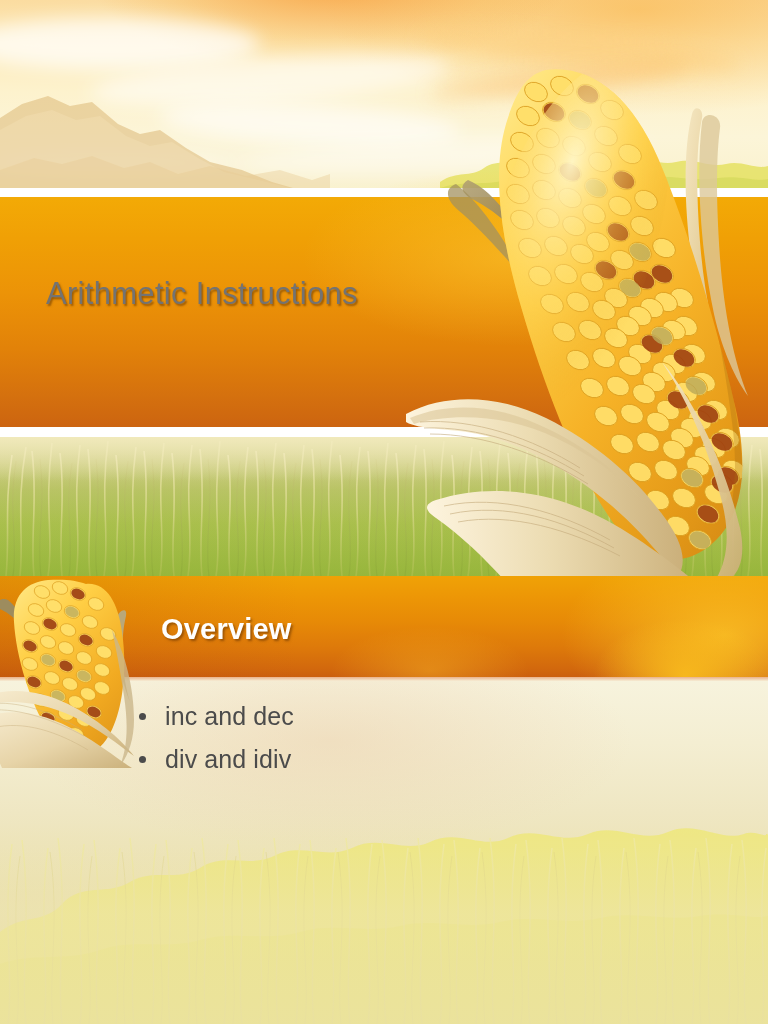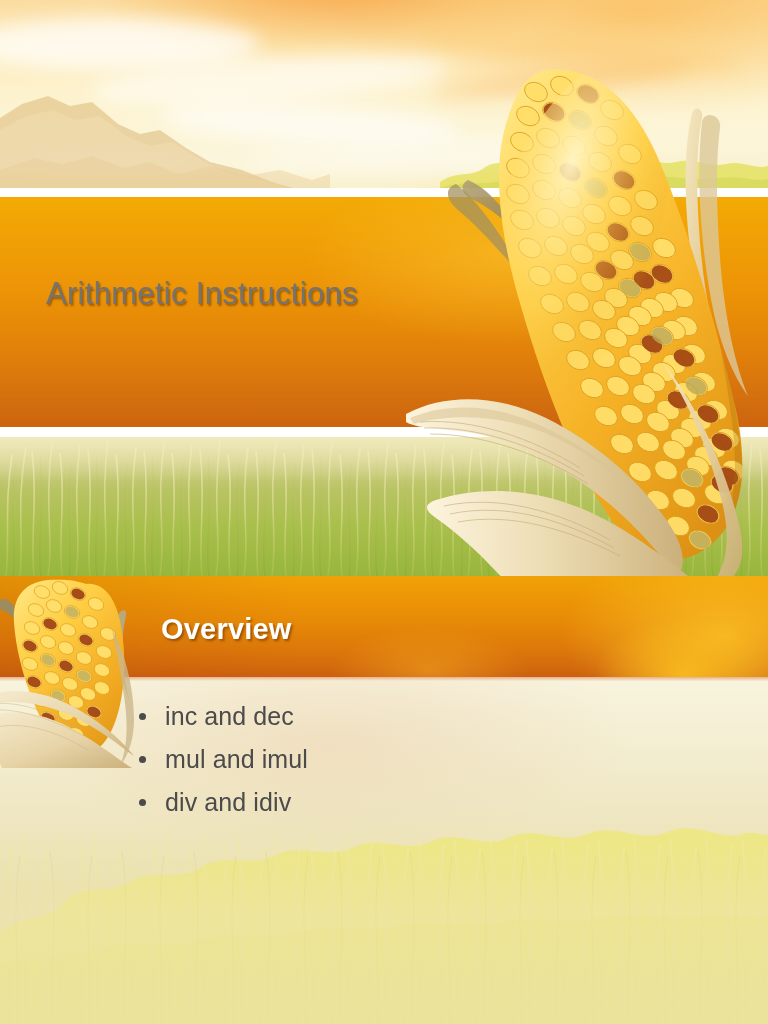--- a/index.html
+++ b/index.html
@@ -827,22 +827,18 @@
 
     <div class="s2-title" style="position:absolute;left:131px;top:37px;">Overview</div>
 
     <div class="bullets" style="position:absolute;left:0;top:119px;">
       <div class="bullet-row">
         <span class="bullet-dot"></span>
         <span class="bullet-text">inc and dec</span>
       </div>
       <div class="bullet-row">
         <span class="bullet-dot"></span>
-        <span class="bullet-text">mul and imul</span>
-      </div>
-      <div class="bullet-row">
-        <span class="bullet-dot"></span>
         <span class="bullet-text">div and idiv</span>
       </div>
     </div>
 
   </div>
 </div>
 
 </body></html>

